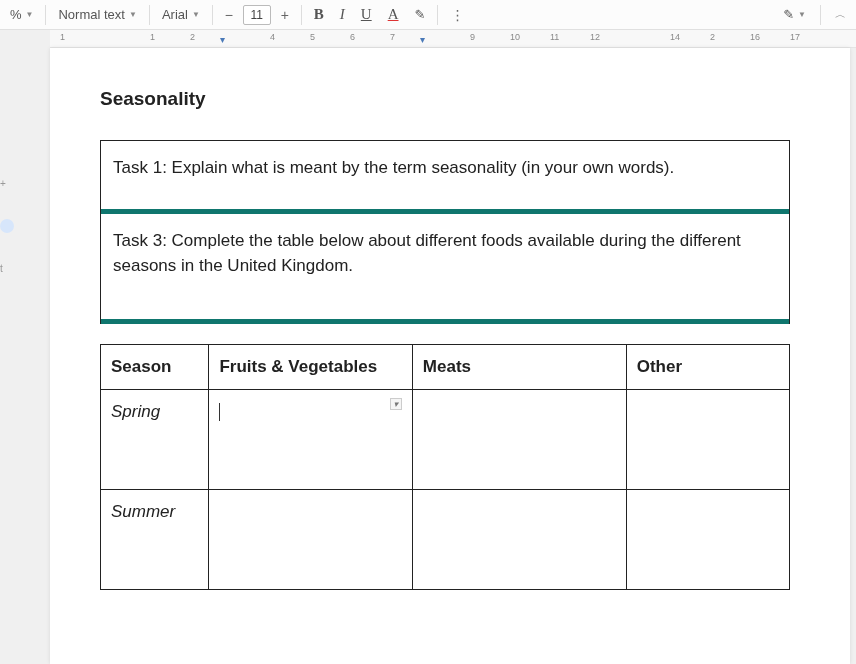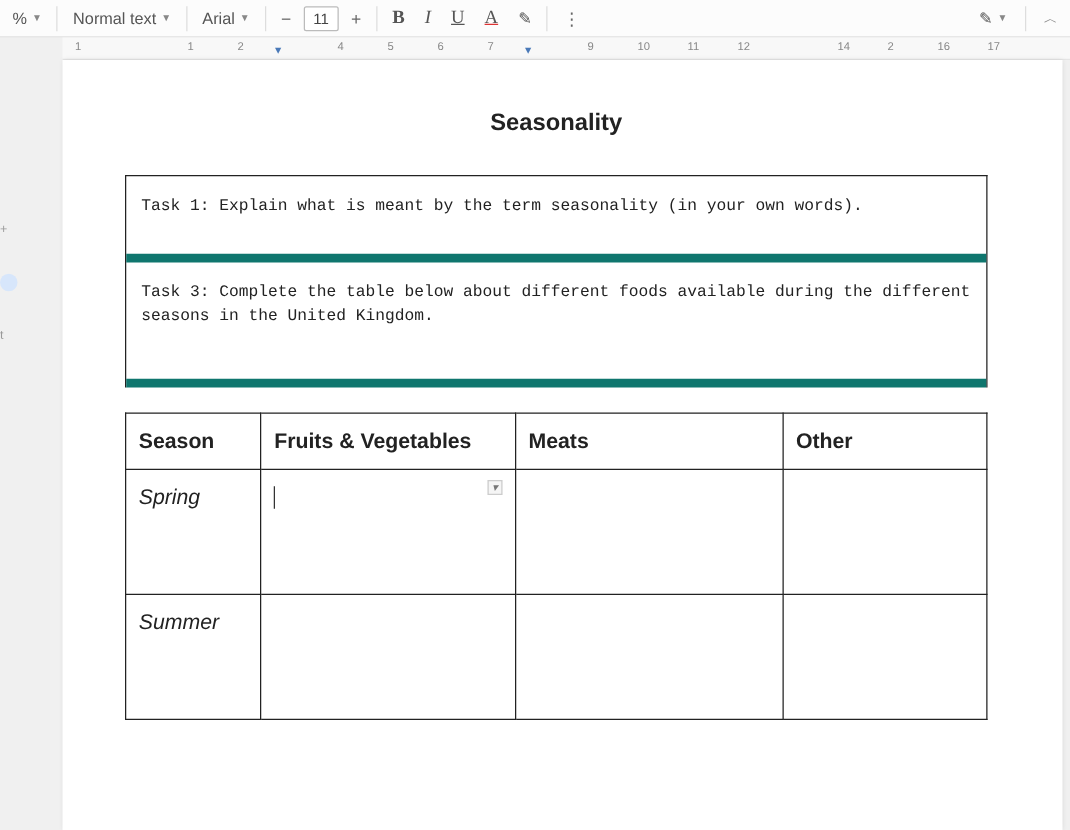--- a/index.html
+++ b/index.html
@@ -118,37 +118,35 @@
       position: absolute;
       left: 50px;
       top: 48px;
       width: 800px;
       height: 616px;
       background: #ffffff;
       box-shadow: 0 0 4px rgba(0,0,0,0.1);
       padding: 40px 60px 0 50px;
     }
     .doc-title {
-      text-align: center;
       font-weight: bold;
       font-size: 19px;
       color: #222;
       margin-bottom: 30px;
     }
     .task-box {
       border: 1px solid #222;
       border-bottom: none;
     }
     .task-cell {
-      border-bottom: 7px solid #0f766e;
+      border-bottom: 5px solid #0f766e;
       padding: 14px 12px 28px 12px;
-      font-size: 13px;
+      font-size: 17px;
       color: #222;
       line-height: 1.5;
-      font-family: Liberation Mono, monospace;
     }
     .task-cell.last {
       padding-bottom: 40px;
     }
     .foods-table {
       border-collapse: collapse;
       width: 100%;
       margin-top: 20px;
       font-size: 17px;
       color: #222;

